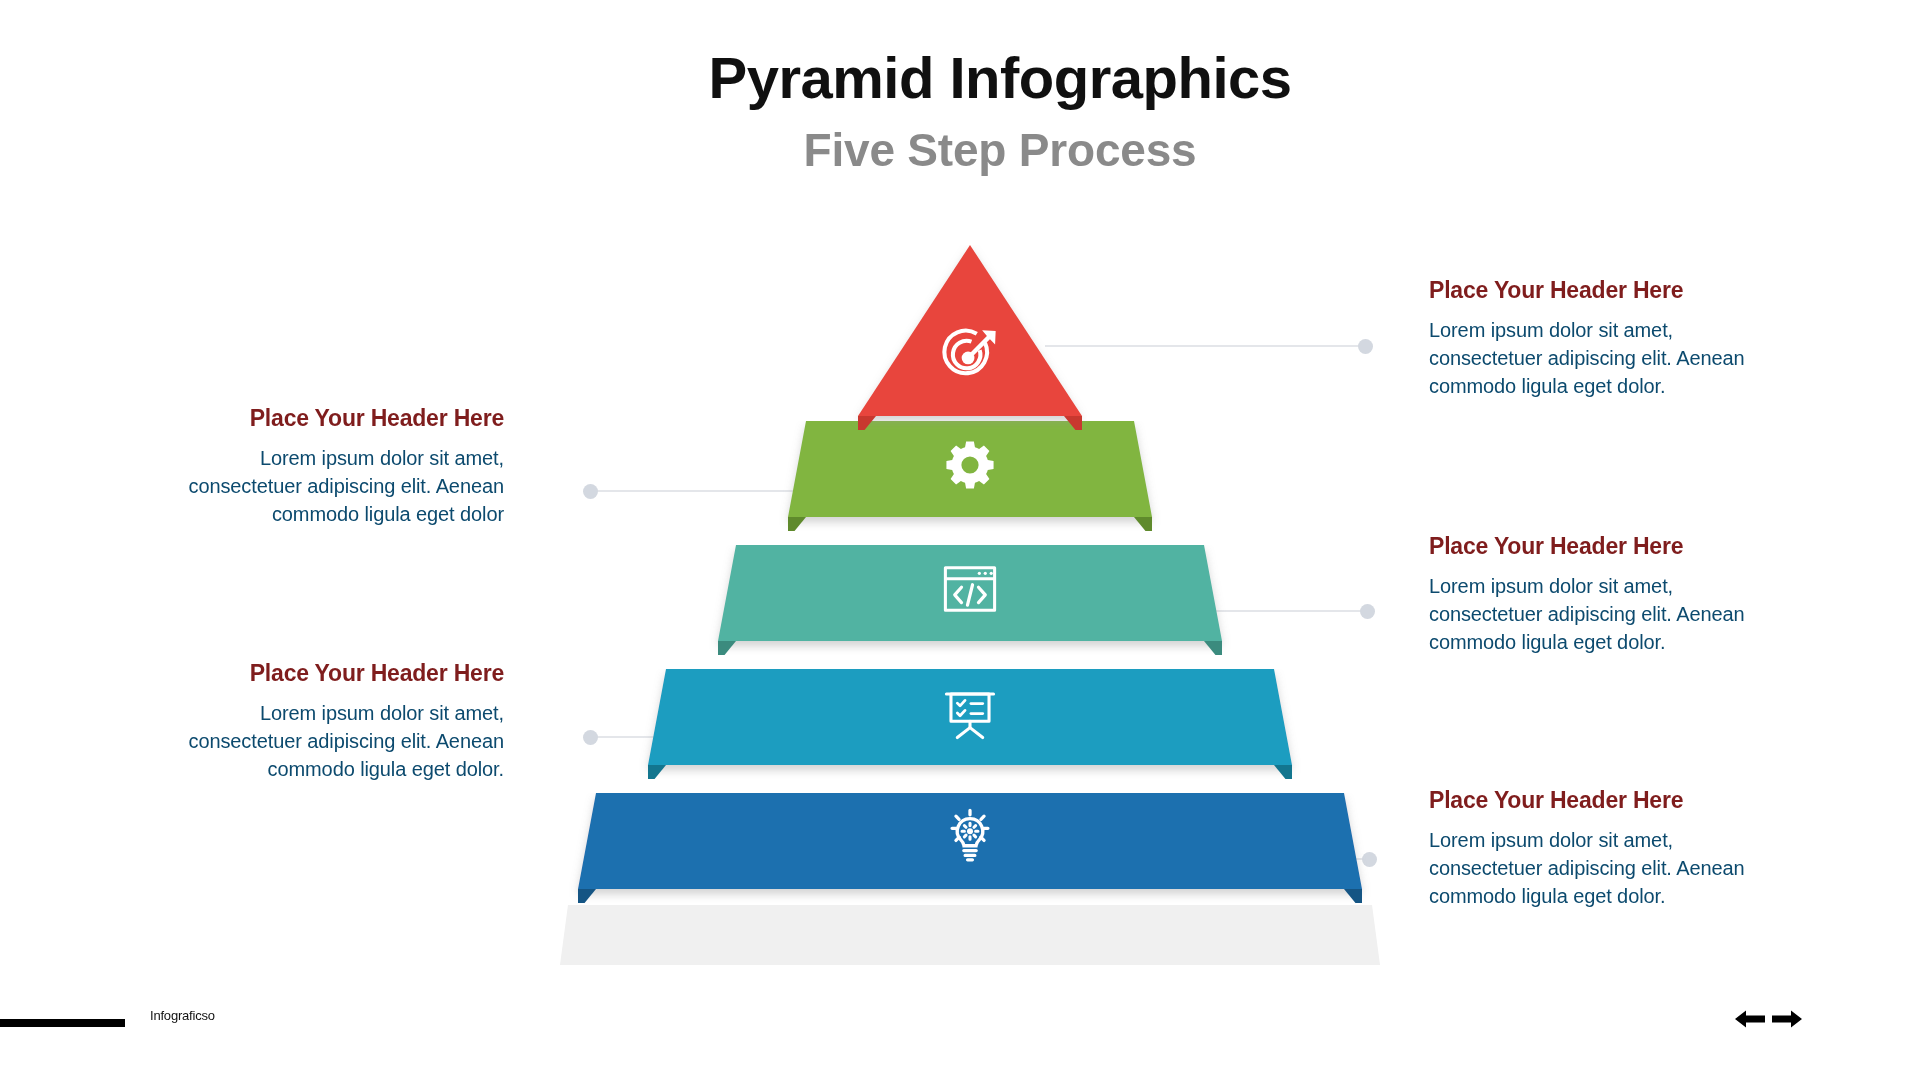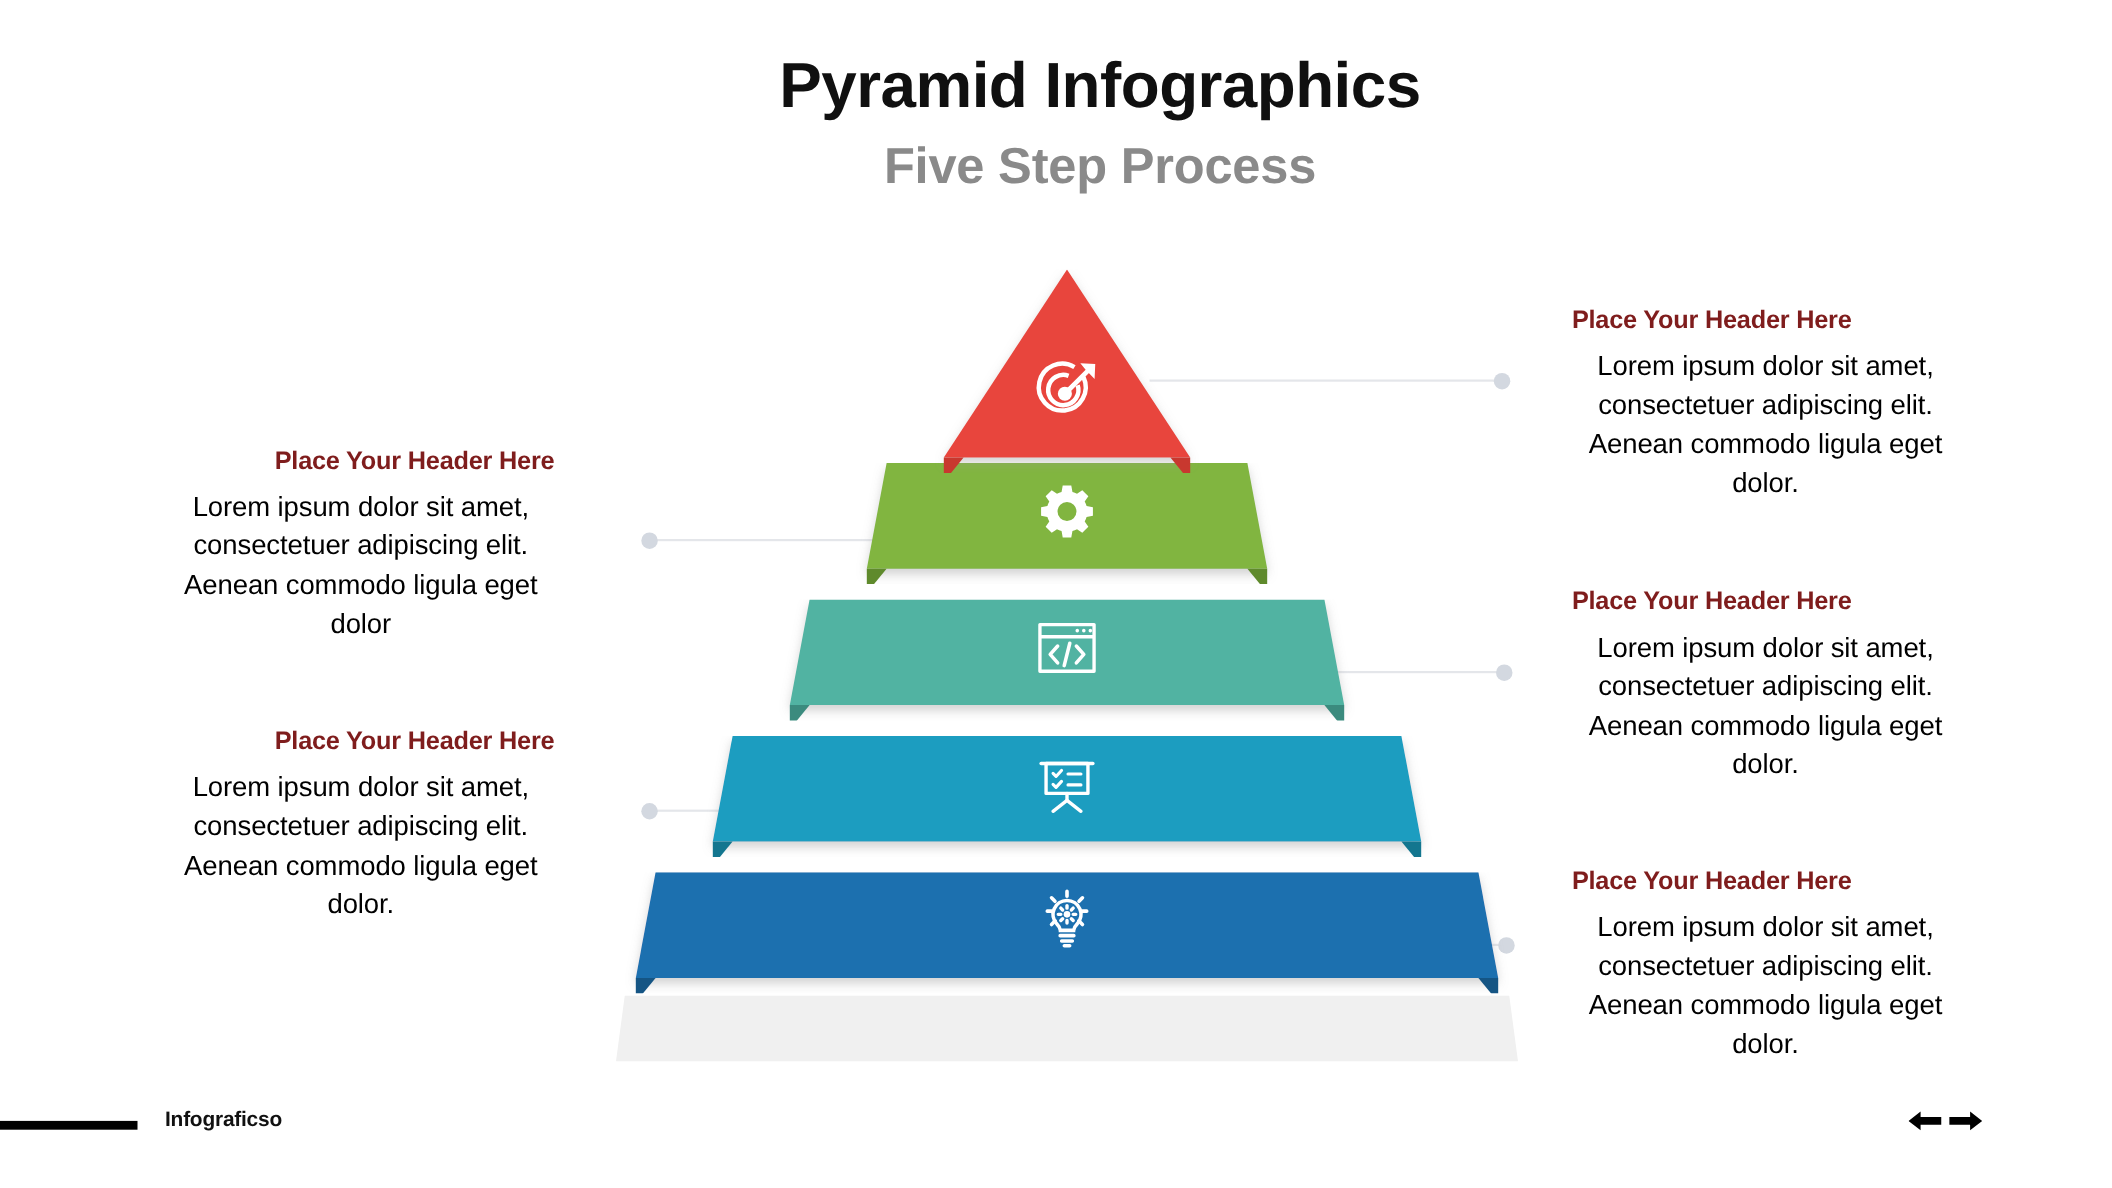--- a/index.html
+++ b/index.html
@@ -36,30 +36,30 @@
     background:#d3d8e0;
   }
 
   
   .tb{ position:absolute; width:352px; }
   .tb .hd{
     font-size:23px; font-weight:bold; color:#7f1d1d; line-height:1.2;
     margin-bottom:11px; letter-spacing:-0.2px;
   }
   .tb .bd{
-    font-size:25px; color:#000000; line-height:1.42; letter-spacing:-0.1px;text-align:center;
+    font-size:20px; color:#0c4a6e; line-height:1.42; letter-spacing:-0.1px;
   }
   .tb.right{ text-align:left; }
   .tb.left{ text-align:right; }
 
   
   .foot-bar{ position:absolute; left:0; top:1019px; width:125px; height:8px; background:#000; }
   .foot-label{
     position:absolute; left:150px; top:1008px;
-    font-size:19px; font-weight:bold; color:#111; letter-spacing:-0.2px;
+    font-size:13px; font-weight:normal; color:#111; letter-spacing:-0.2px;
   }
   .nav{ position:absolute; top:1008px; }
   .nav svg{ display:block; }
   .nav-prev{ left:1735px; }
   .nav-next{ left:1772px; }
 </style>
 </head>
 <body>
 
 <div id="slide">

